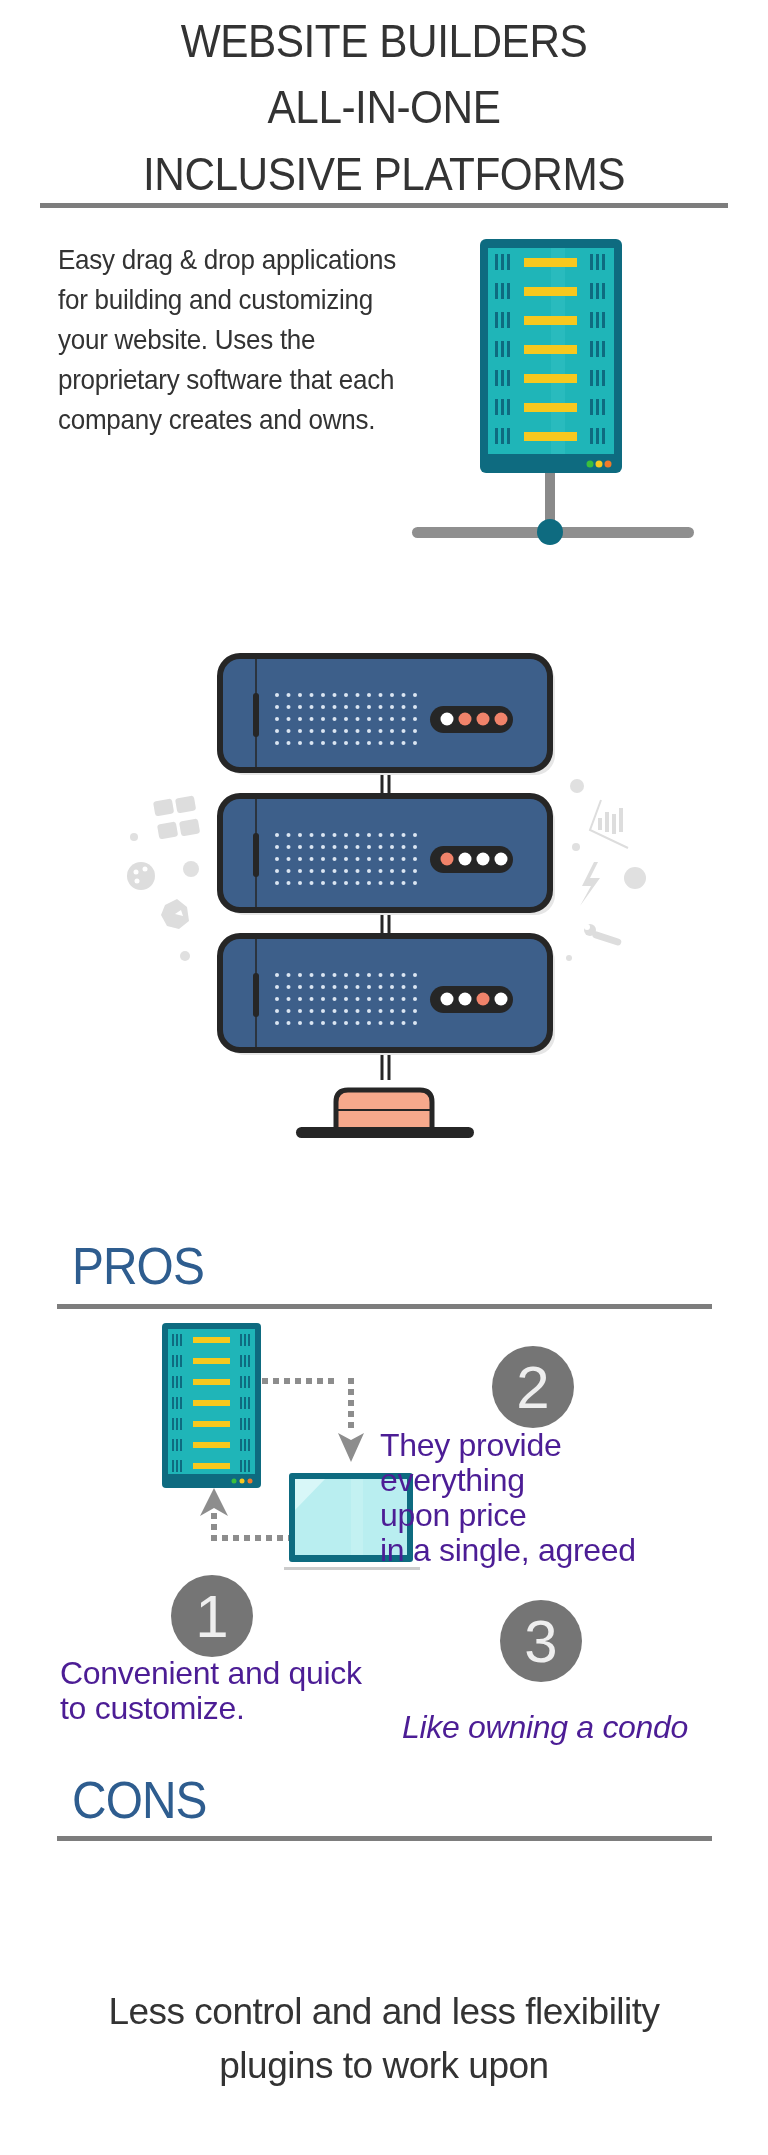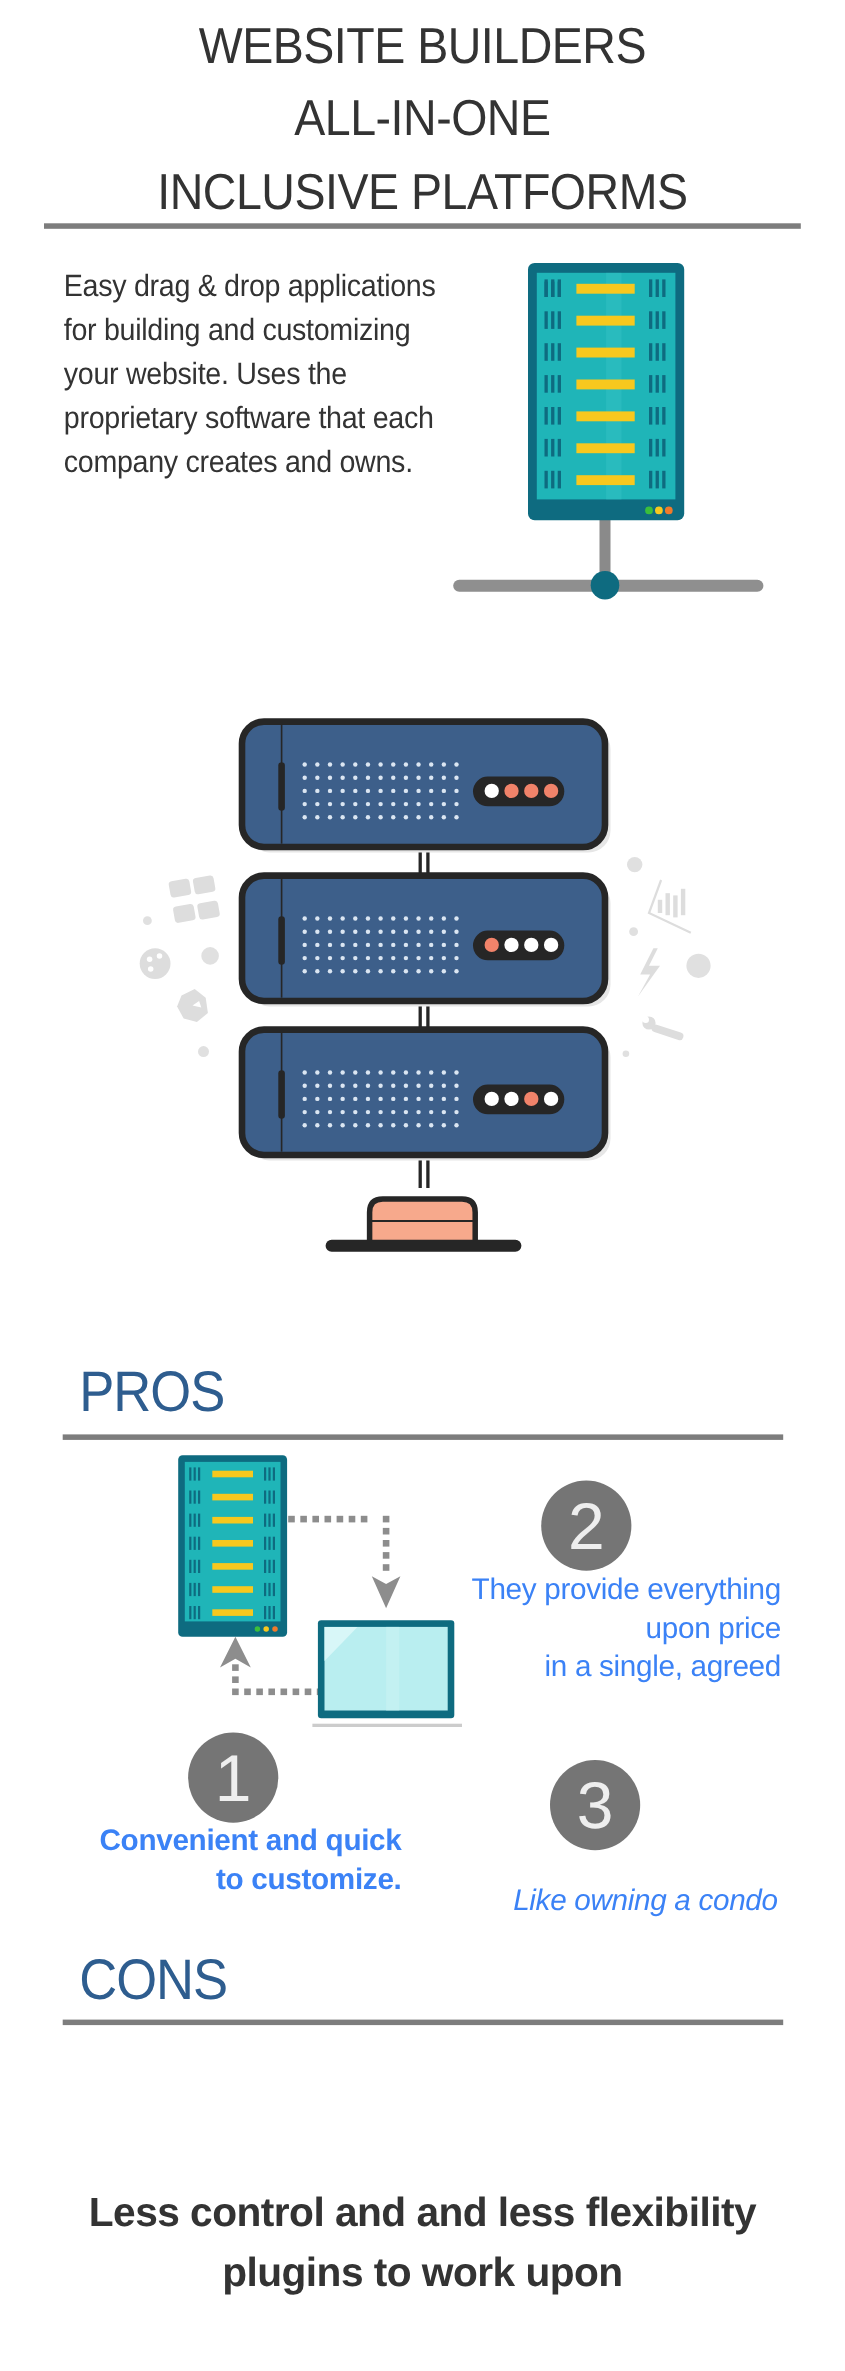--- a/index.html
+++ b/index.html
@@ -3,22 +3,22 @@
   <meta charset="utf-8">
   <style>
     html, body { margin: 0; padding: 0; background: #ffffff; }
     body { width: 768px; height: 2155px; position: relative; overflow: hidden; font-family: "Liberation Sans", "DejaVu Sans", sans-serif; color: #333333; }
     .abs { position: absolute; }
     .title { left: 0; width: 768px; text-align: center; font-size: 46px; letter-spacing: -0.5px; color: #333333; line-height: 1; transform: scaleX(0.92); }
     .rule { background: #7d7d7d; height: 5px; }
     .intro { left: 58px; top: 240px; width: 440px; font-size: 28px; line-height: 40px; color: #333; letter-spacing: -0.3px; transform-origin: left top; transform: scaleX(0.93); }
     .section-title { font-size: 52px; color: #2e5d8f; letter-spacing: -1px; line-height: 1; transform-origin: left top; transform: scaleX(0.92); }
     .num-circle { width: 82px; height: 82px; border-radius: 50%; background: #757575; color: #eeeeee; font-size: 60px; text-align: center; line-height: 84px; }
-    .caption { text-align: right; font-size: 27px; line-height: 35px; color: #3b82f6; letter-spacing: -0.3px; }
-    .cons-text { left: 0; width: 768px; text-align: center; font-size: 37px; line-height: 54px; color: #333; letter-spacing: -0.5px; font-weight: bold; }
+    .caption { text-align: left; font-size: 32px; line-height: 35px; color: #4c1d95; letter-spacing: -0.3px; }
+    .cons-text { left: 0; width: 768px; text-align: center; font-size: 37px; line-height: 54px; color: #333; letter-spacing: -0.5px; }
     svg { position: absolute; overflow: visible; }
   </style>
 </head>
 <body>
 
 <div class="abs title" style="top:18px;">WEBSITE BUILDERS</div>
 <div class="abs title" style="top:84px;">ALL-IN-ONE</div>
 <div class="abs title" style="top:151px;">INCLUSIVE PLATFORMS</div>
 <div class="abs rule" style="left:40px; top:203px; width:688px;"></div>
 
@@ -373,21 +373,21 @@
 </svg>
 
 <div class="abs num-circle" style="left:492px; top:1346px;">2</div>
 <div class="abs caption" style="left:380px; top:1428px; width:330px;">
   <div>They provide everything</div>
   <div>upon price</div>
   <div>in a single, agreed</div>
 </div>
 
 <div class="abs num-circle" style="left:171px; top:1575px;">1</div>
-<div class="abs caption" style="left:60px; top:1656px; width:305px;font-weight:bold;">
+<div class="abs caption" style="left:60px; top:1656px; width:305px;">
   <div>Convenient and quick</div>
   <div>to customize.</div>
 </div>
 
 <div class="abs num-circle" style="left:500px; top:1600px;">3</div>
 <div class="abs caption" style="left:402px; top:1710px; width:305px;font-style:italic;">
   <div>Like owning a condo</div>
 </div>
 
 <div class="abs section-title" style="left:72px; top:1774px;">CONS</div>

